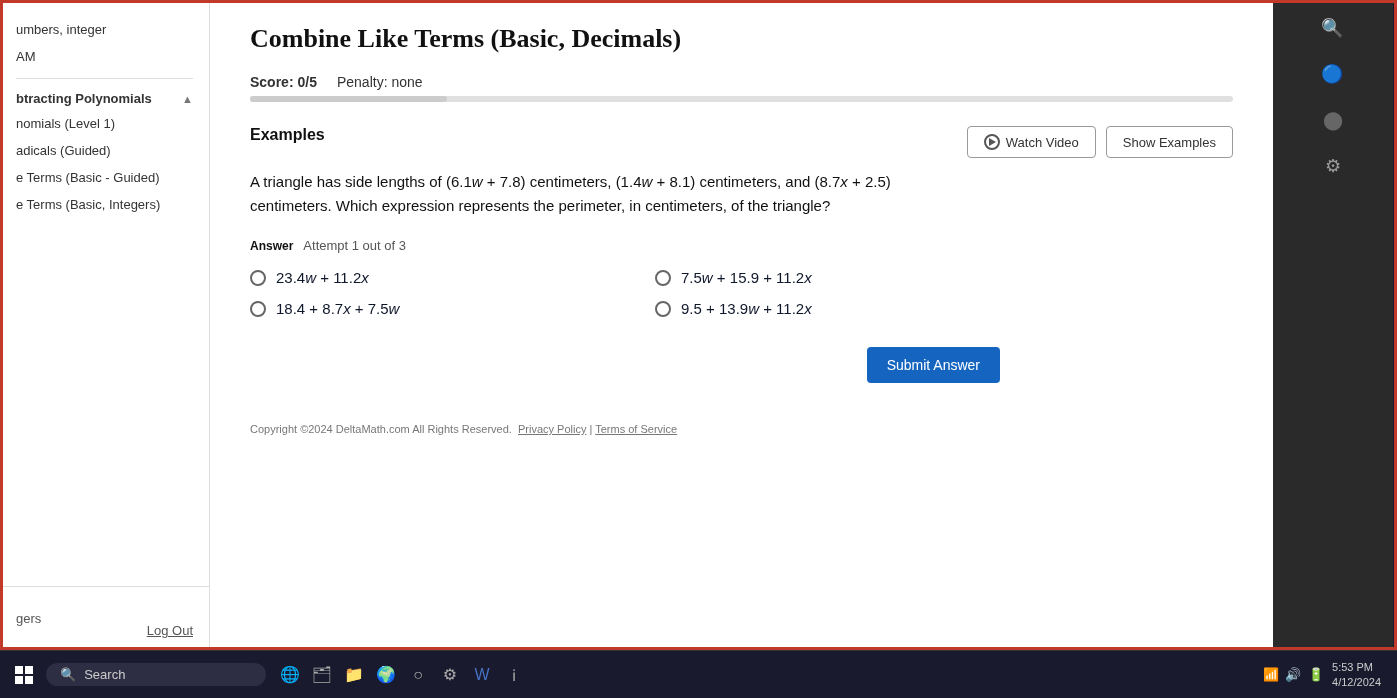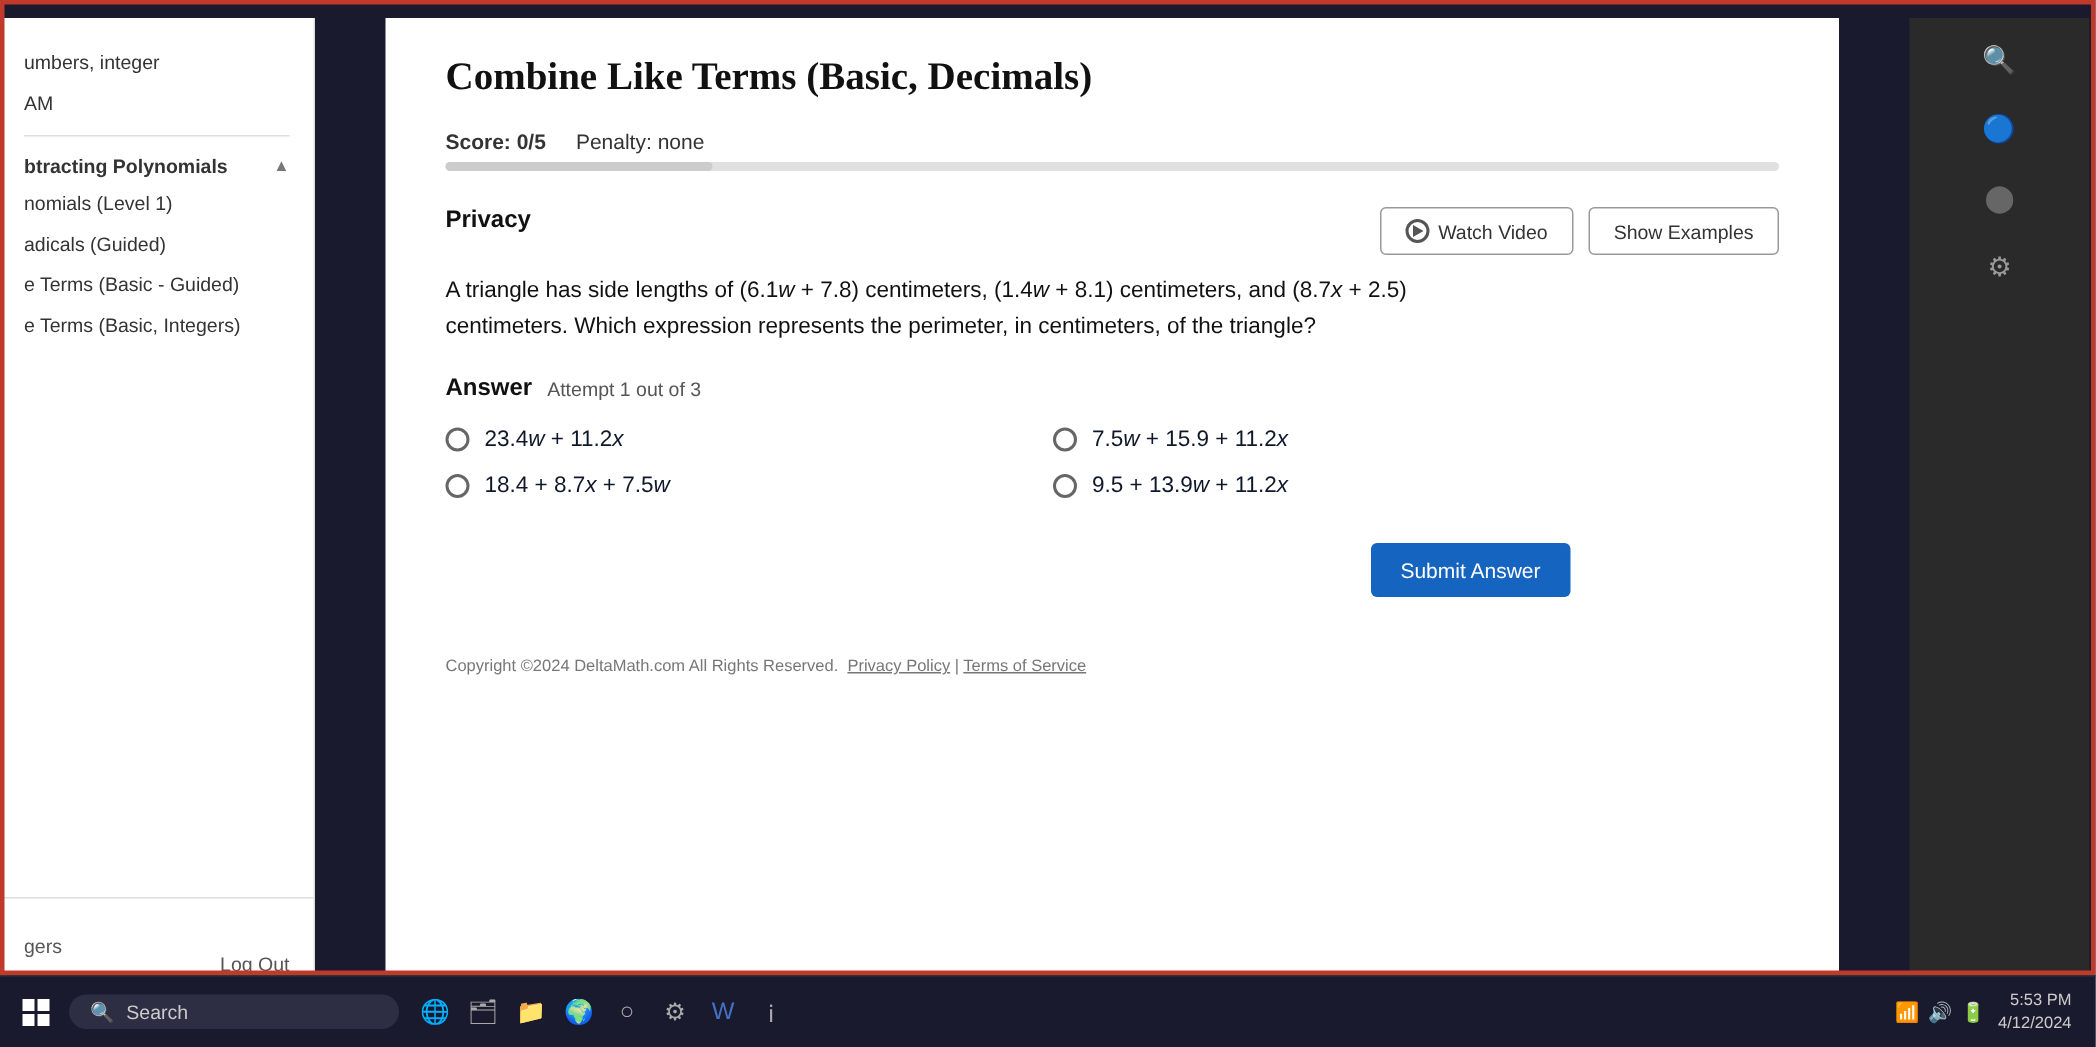--- a/index.html
+++ b/index.html
@@ -81,40 +81,38 @@
     .taskbar-right {
       margin-left: auto;
       display: flex;
       align-items: center;
       gap: 8px;
       padding-right: 8px;
     }
     .taskbar-time {
       color: #ccc;
       font-size: 11px;
-      text-align: right;
       line-height: 1.3;
     }
     .sys-icons {
       display: flex;
       align-items: center;
       gap: 6px;
       color: #ccc;
       font-size: 13px;
     }
 
     
     .screen {
       position: absolute;
-      top: 12px; left: 0;
+      top: 0; left: 0;
       width: 1393px;
       height: 650px;
       display: flex;
       overflow: hidden;
-      gap: 47px;
     }
 
     
     .sidebar {
       width: 210px;
       background: #fff;
       border-right: 1px solid #ddd;
       display: flex;
       flex-direction: column;
       padding: 0;
@@ -293,21 +291,21 @@
       margin-top: 20px;
     }
 
     .answer-header {
       display: flex;
       align-items: center;
       gap: 10px;
       margin-bottom: 16px;
     }
     .answer-label {
-      font-size: 16px;
+      font-size: 12px;
       font-weight: bold;
       color: #111;
     }
     .attempt-text {
       font-size: 13px;
       color: #555;
     }
 
     .answer-options {
       display: grid;
@@ -425,21 +423,21 @@
           <span>Penalty:</span>&nbsp;<span>none</span>
         </span>
       </div>
 
       <div class="progress-bar-container">
         <div class="progress-bar-fill"></div>
       </div>
 
       <div class="question-section">
         <div class="question-header-row">
-          <span class="question-label">Privacy</span>
+          <span class="question-label">Examples</span>
           <div class="question-buttons">
             <button class="btn-watch-video">
               <span class="play-icon">
                 <span class="play-triangle"></span>
               </span>
               <span>Watch Video</span>
             </button>
             <button class="btn-show-examples">Show Examples</button>
           </div>
         </div>

